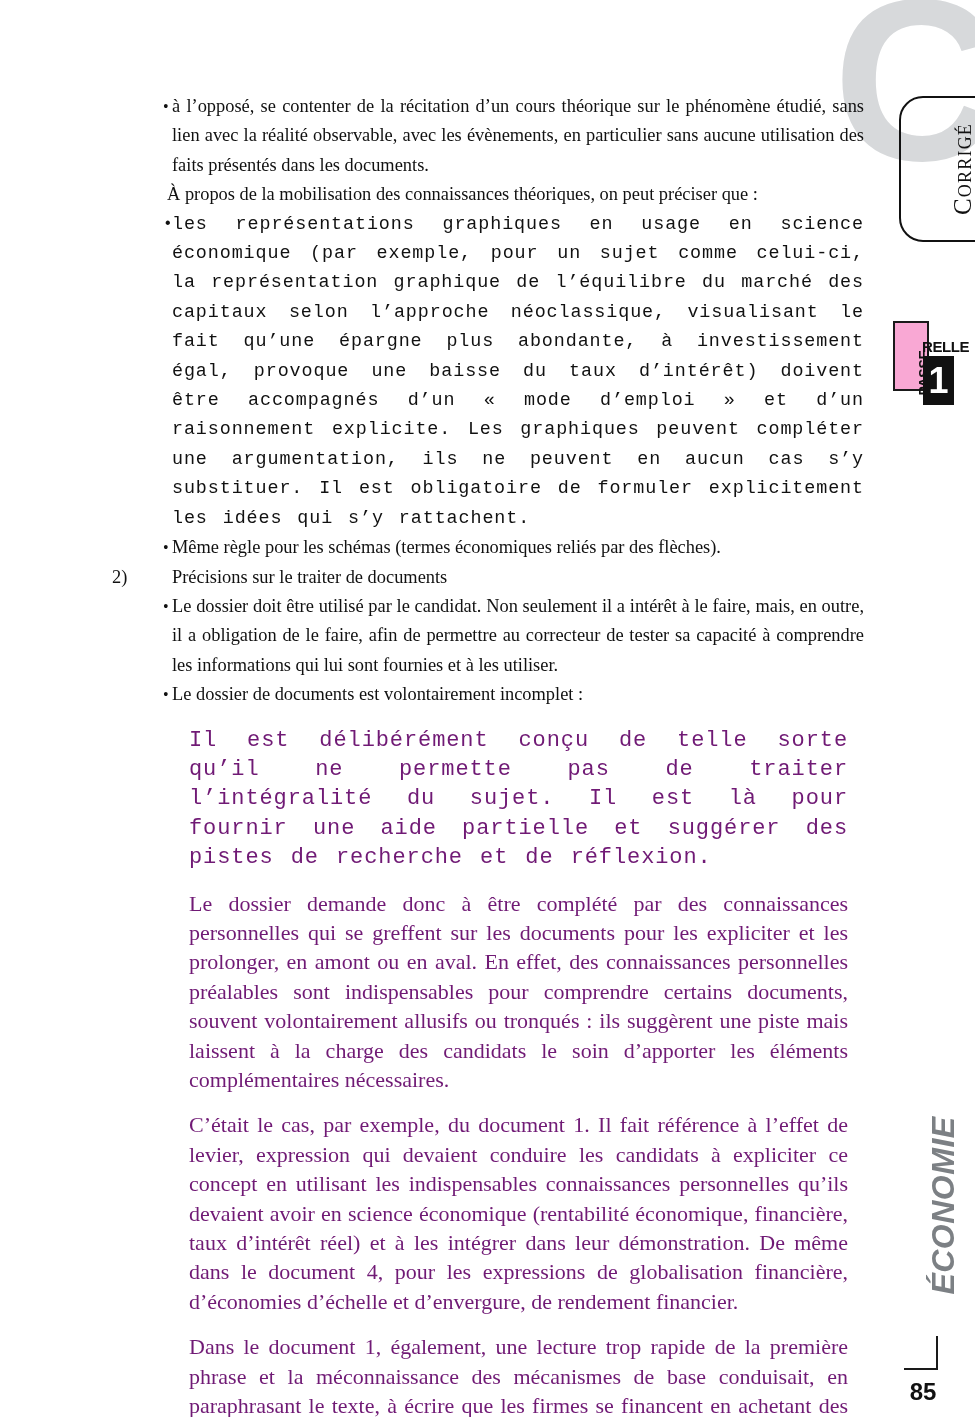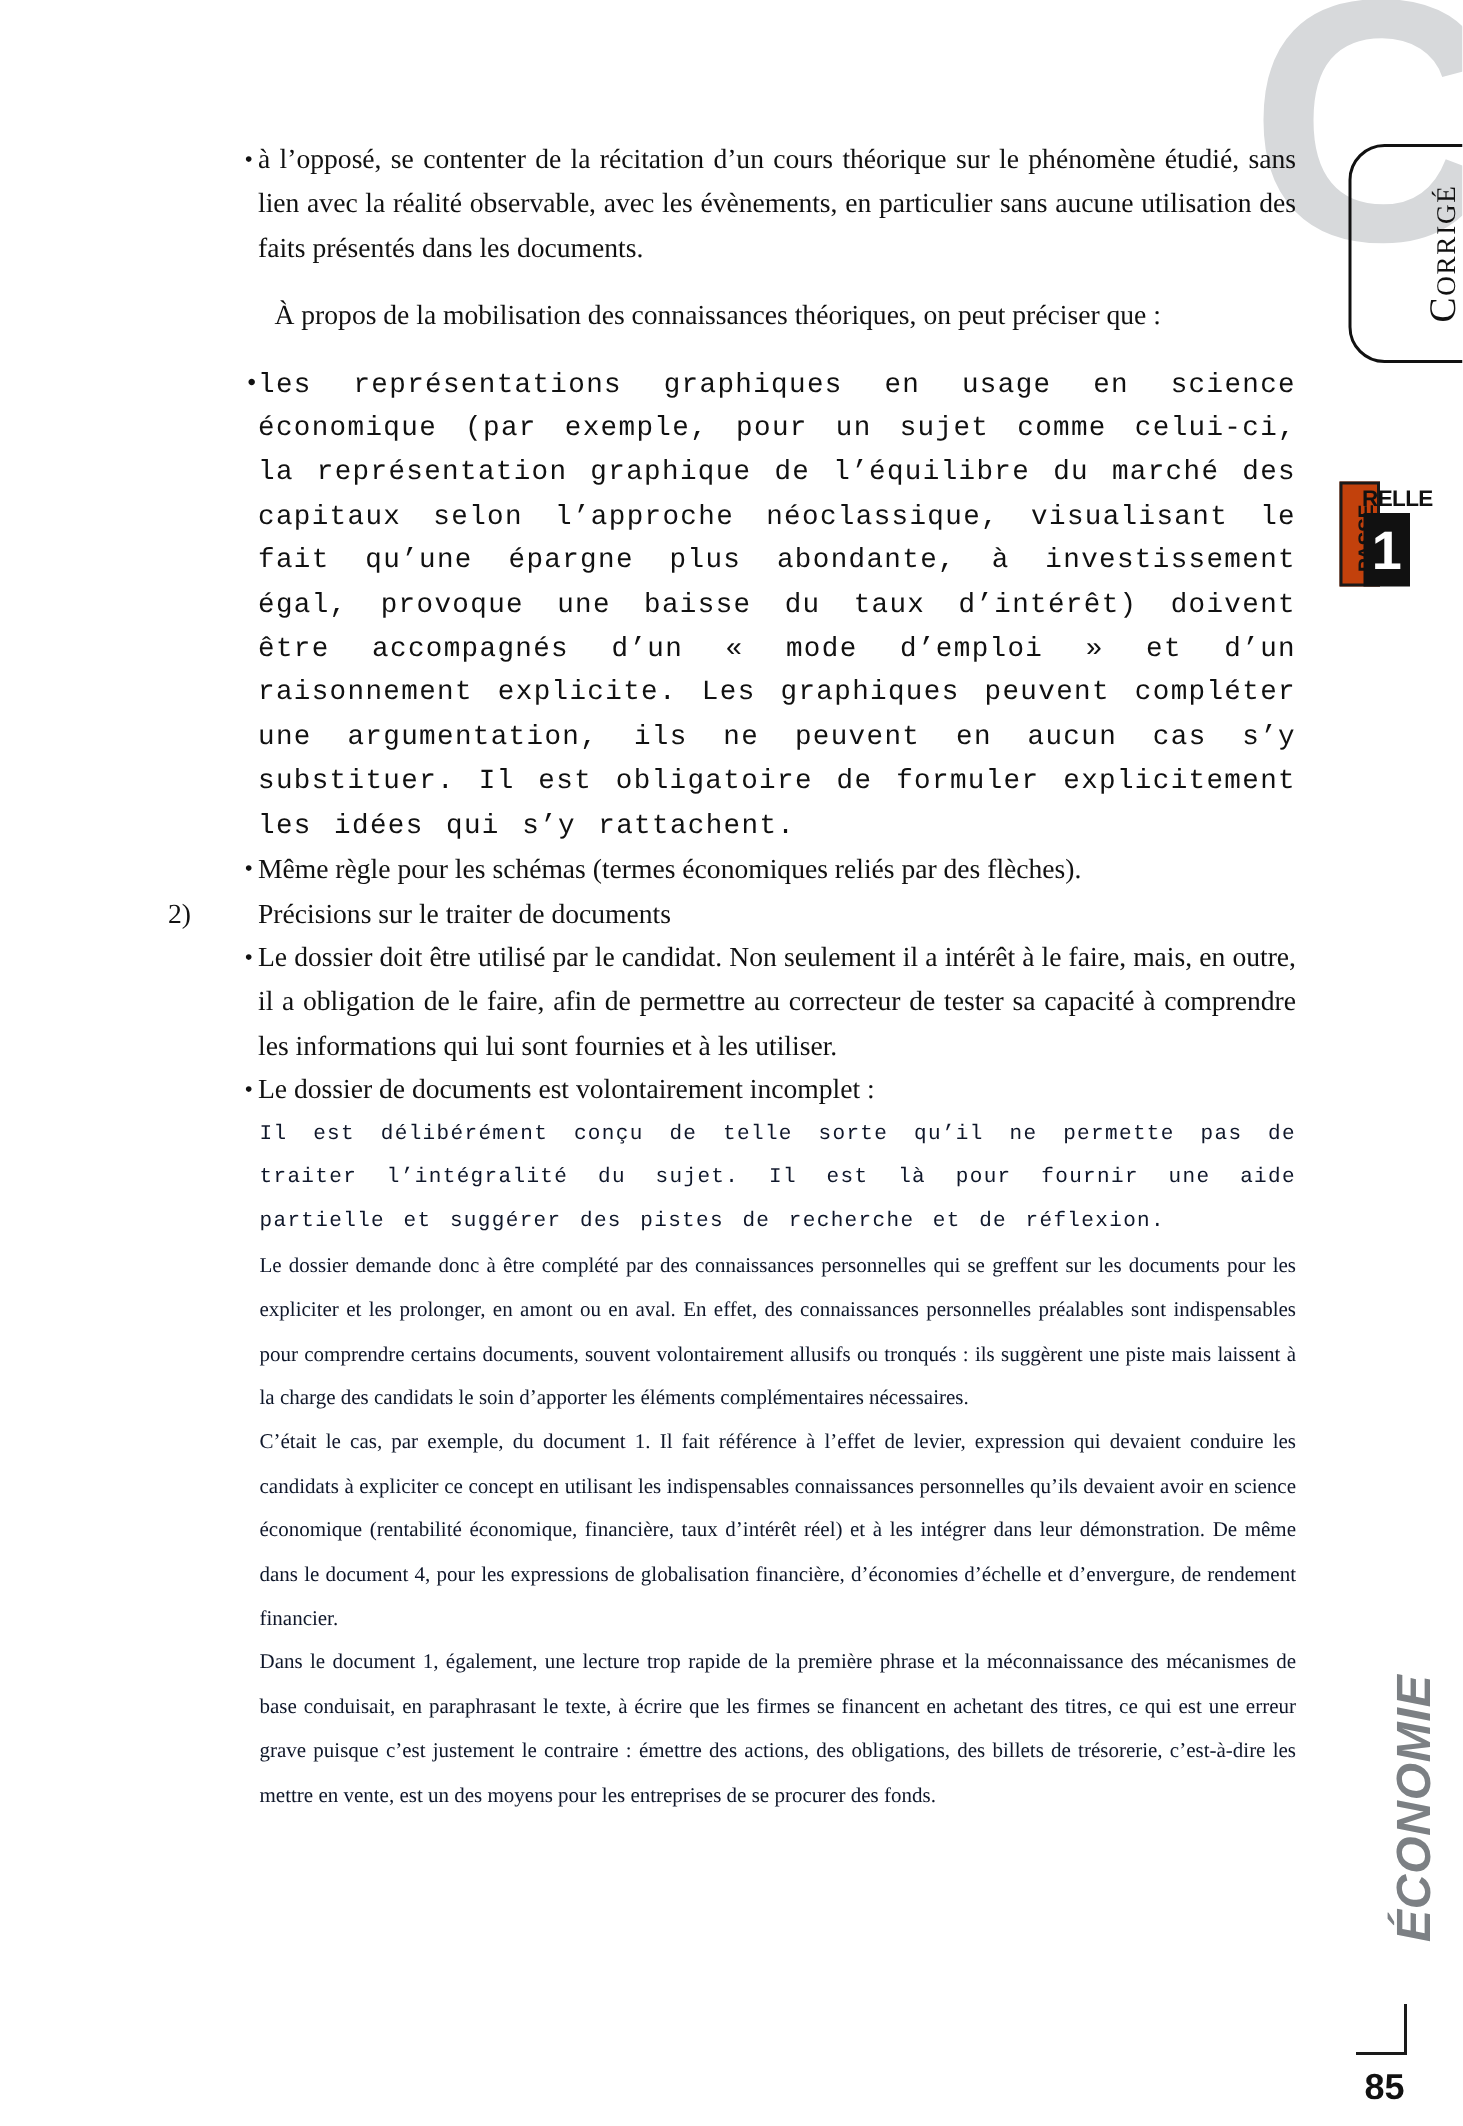--- a/index.html
+++ b/index.html
@@ -40,21 +40,21 @@
     position: absolute;
     left: 51px;
     top: 0;
     font-size: 16px;
     line-height: 29.4px;
     color: #111111;
   }
 
   
   .plain-para {
-    margin: 16px;
+    margin: 0;
     padding-left: 55px;
     font-size: 18.4px;
     line-height: 29.4px;
     text-align: justify;
     color: #111111;
   }
 
   
   .numbered {
     position: relative;
@@ -65,26 +65,26 @@
     color: #111111;
   }
   .numbered .num {
     position: absolute;
     left: 0px;
     top: 0;
   }
 
   
   .sub-para {
-    margin: 0;
+    margin: 16px;
     padding-left: 61px;
-    font-size: 14px;
+    font-size: 22px;
     line-height: 29.4px;
     text-align: justify;
-    color: #0f172a;
+    color: #701a75;
   }
 
   
   .loose {
     letter-spacing: 0.9px;
     word-spacing: 3px;
     font-family: Liberation Mono, monospace;
   }
 
   
@@ -142,23 +142,23 @@
   }
 
   
   .passerelle-badge {
     position: absolute;
     left: 893px;
     top: 321px;
     width: 27px;
     height: 70px;
     border: 2px solid #1a1a1a;
-    background: #c2410c;
+    background: #f9a8d4;
     box-sizing: border-box;
-    padding: 2px;
+    padding: 16px;
   }
   .badge-inner {
     position: relative;
     width: 100%;
     height: 100%;
   }
   .badge-relle {
     position: absolute;
     left: 11px;
     top: 0px;

